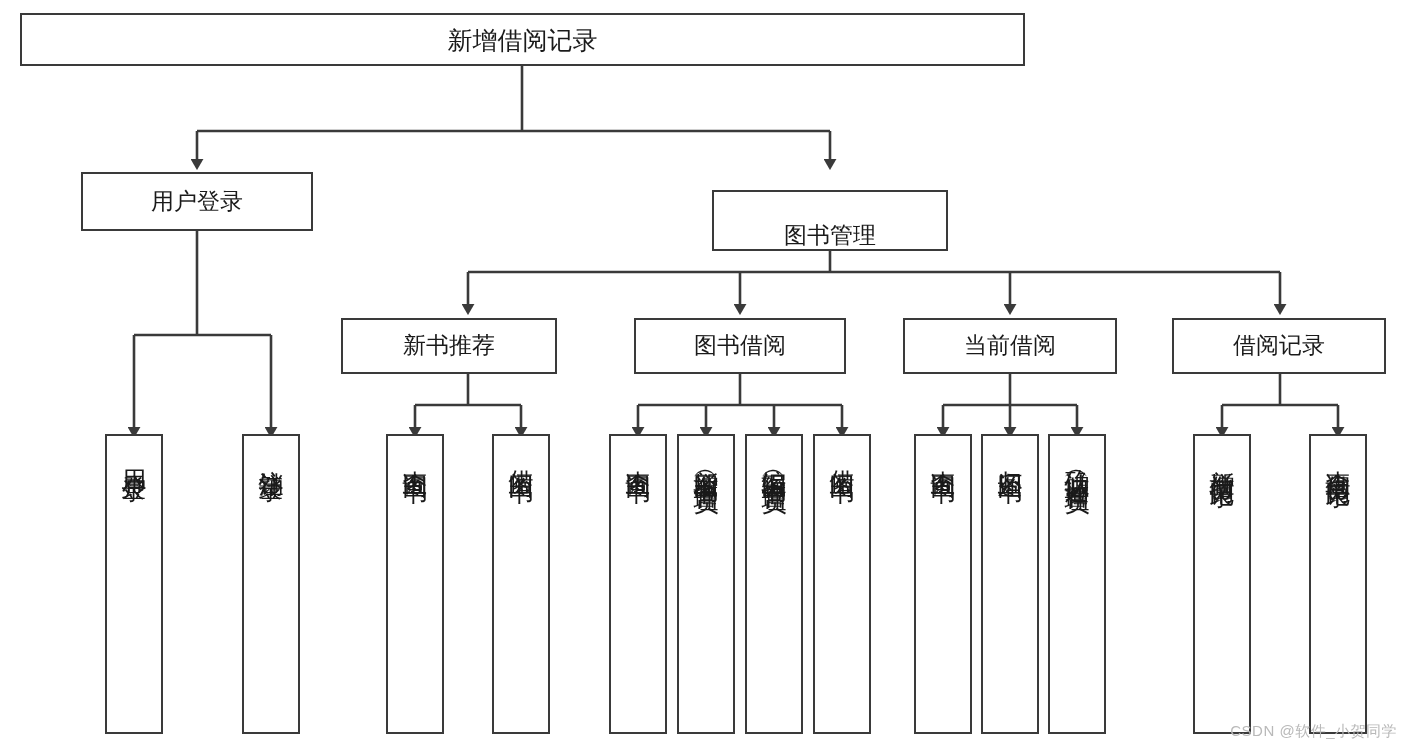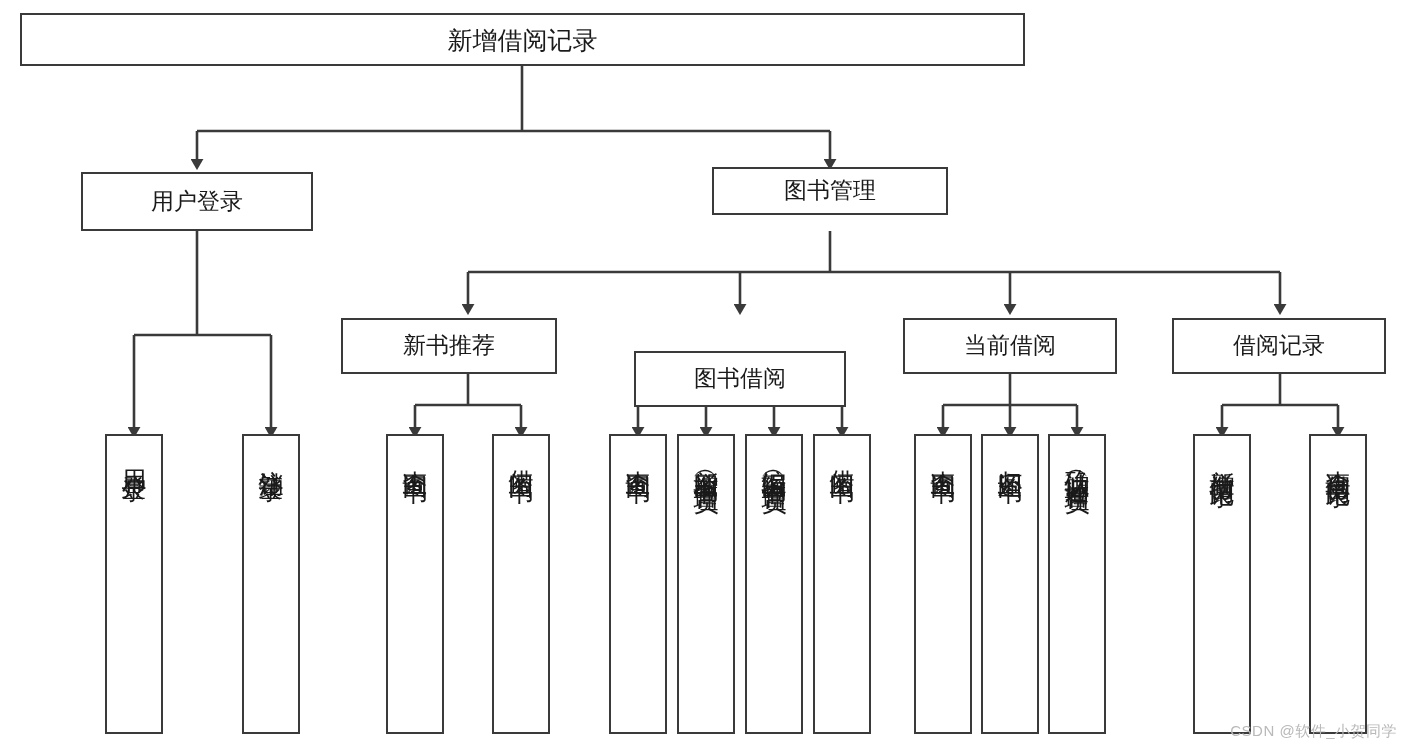--- a/index.html
+++ b/index.html
@@ -129,29 +129,29 @@
   </svg>
 
   <div class="node level-root" style="left:20px; top:13px; width:1005px; height:53px;">
     <span class="node-label">新增借阅记录</span>
   </div>
 
   <div class="node level-1" style="left:81px; top:172px; width:232px; height:59px;">
     <span class="node-label">用户登录</span>
   </div>
 
-  <div class="node level-1" style="left:712px; top:167px; width:236px; height:48px;">
+  <div class="node level-1" style="left:712px; top:190px; width:236px; height:61px;align-items:flex-end;">
     <span class="node-label">图书管理</span>
   </div>
 
   <div class="node level-1" style="left:341px; top:318px; width:216px; height:56px;">
     <span class="node-label">新书推荐</span>
   </div>
 
-  <div class="node level-1" style="left:634px; top:318px; width:212px; height:56px;margin-top:33px;">
+  <div class="node level-1" style="left:634px; top:318px; width:212px; height:56px;">
     <span class="node-label">图书借阅</span>
   </div>
 
   <div class="node level-1" style="left:903px; top:318px; width:214px; height:56px;">
     <span class="node-label">当前借阅</span>
   </div>
 
   <div class="node level-1" style="left:1172px; top:318px; width:214px; height:56px;">
     <span class="node-label">借阅记录</span>
   </div>

